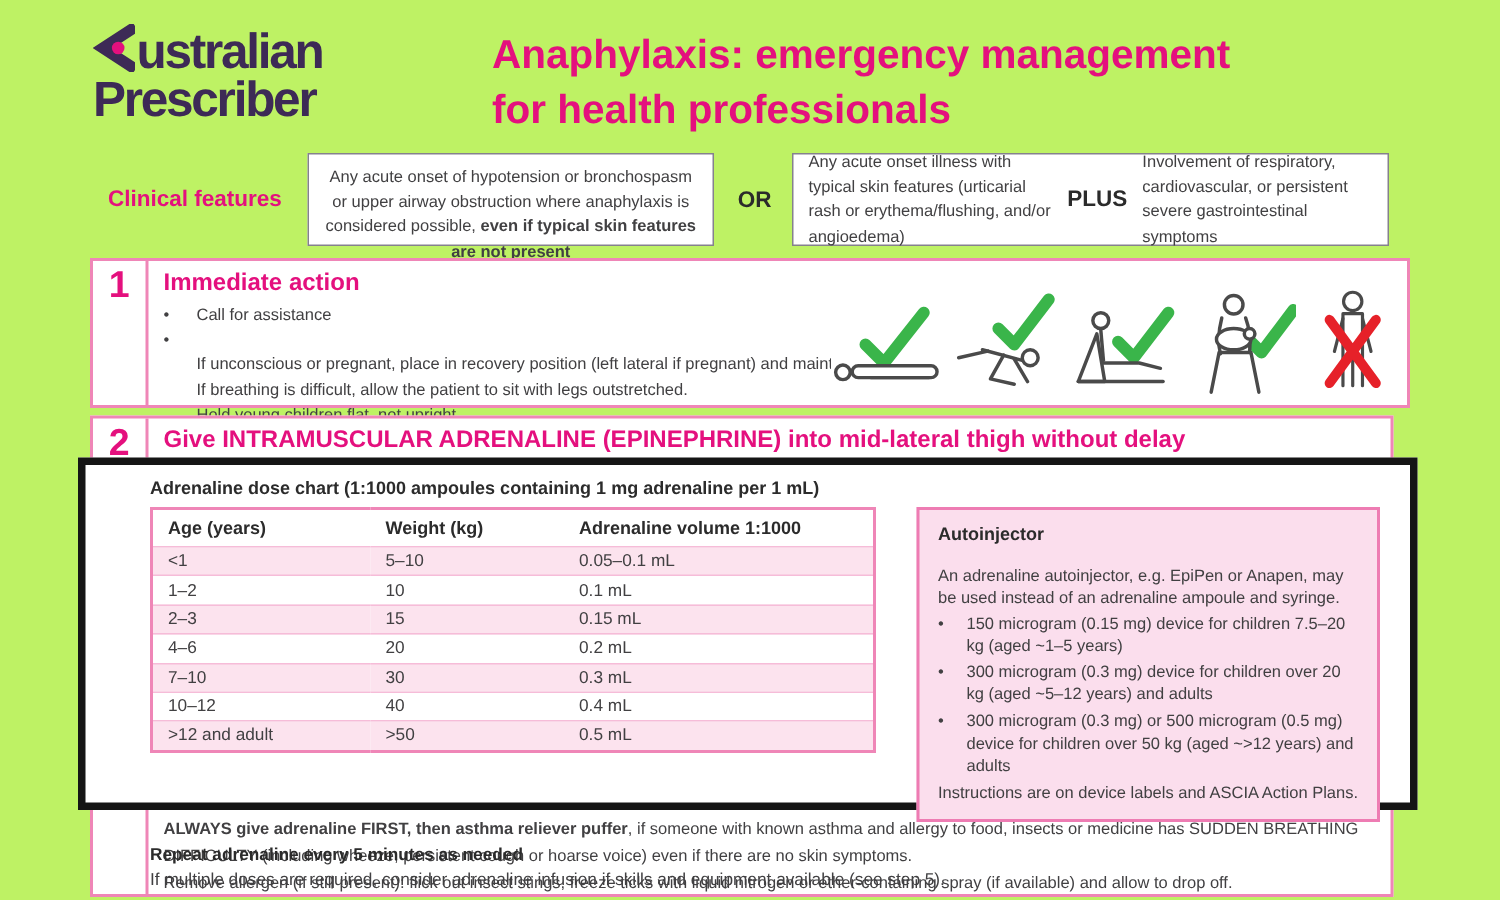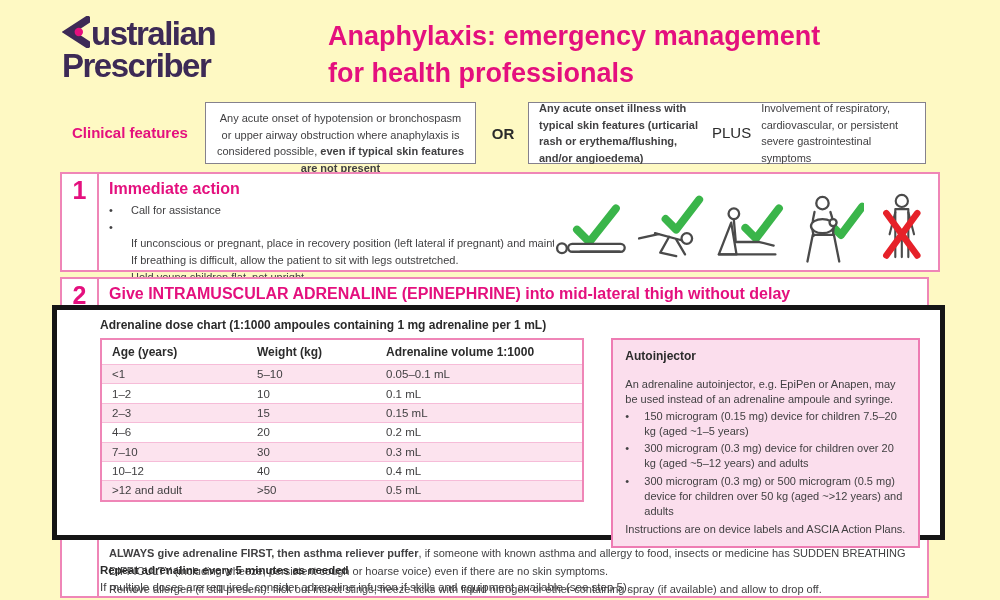--- a/index.html
+++ b/index.html
@@ -1,39 +1,39 @@
 <!DOCTYPE html>
 <html><head>
 <meta charset="utf-8">
 <style>
   html,body{margin:0;padding:0;}
   .page{
     position:relative; width:1000px; height:600px; overflow:hidden;
-    background:#fef9c3;
+    background:#bef264;
     font-family:"Liberation Sans","DejaVu Sans",sans-serif;
     color:#414042;
   }
   
   .logo{position:absolute; left:62px; top:16px; color:#3d2a56; font-weight:bold;
         letter-spacing:-1.5px; line-height:0.88; font-size:33px;}
   .logo-line1{display:flex; align-items:center;}
   .logo-line1 svg{margin-right:1px;}
   .title{position:absolute; left:328px; top:18px; color:#e4107e; font-weight:bold;
          font-size:27px; line-height:1.38;}
   
   .cf-label{position:absolute; left:72px; top:102px; height:60px; display:flex; align-items:center;
             color:#e4107e; font-weight:bold; font-size:15px;}
   .cf-box{position:absolute; top:102px; height:62px; background:#fff; border:1px solid#85818d;
           box-sizing:border-box; font-size:11px; line-height:1.5; color:#414042;}
   .cf-box1{left:205px; width:271px; padding:7px 10px;text-align:center;}
   .cf-or{position:absolute; left:479px; top:102px; height:62px; width:48px; display:flex;
          align-items:center; justify-content:center; font-size:15px; font-weight:bold; color:#2b2b2b;}
   .cf-box2{left:528px; width:398px; display:flex; align-items:center; padding:7px 10px; gap:10px;}
-  .cf-box2-t1{width:178px;font-weight:bold;}
-  .cf-plus{font-size:15px; font-weight:normal; color:#2b2b2b; flex:0 0 auto;}
+  .cf-box2-t1{width:178px;}
+  .cf-plus{font-size:15px; font-weight:bold; color:#2b2b2b; flex:0 0 auto;}
   .cf-box2-t2{width:168px;}
   
   .section{position:absolute; background:#fff; border:2px solid #ef86b7; box-sizing:border-box;}
   .section1{left:60px; top:172px; width:880px; height:100px;}
   .section2{left:60px; top:277px; width:869px; height:321px;}
   .sec-num{position:absolute; left:0; top:0; bottom:0; width:37px; border-right:2px solid #ef86b7;
            color:#e4107e; font-weight:bold; font-size:25px; text-align:center; padding-top:2px;
            box-sizing:border-box;}
   .s1-content{position:absolute; left:47px; top:4px; right:6px;}
   .s1-title{color:#e4107e; font-weight:bold; font-size:16px; margin:2px 0 4px 0;}

